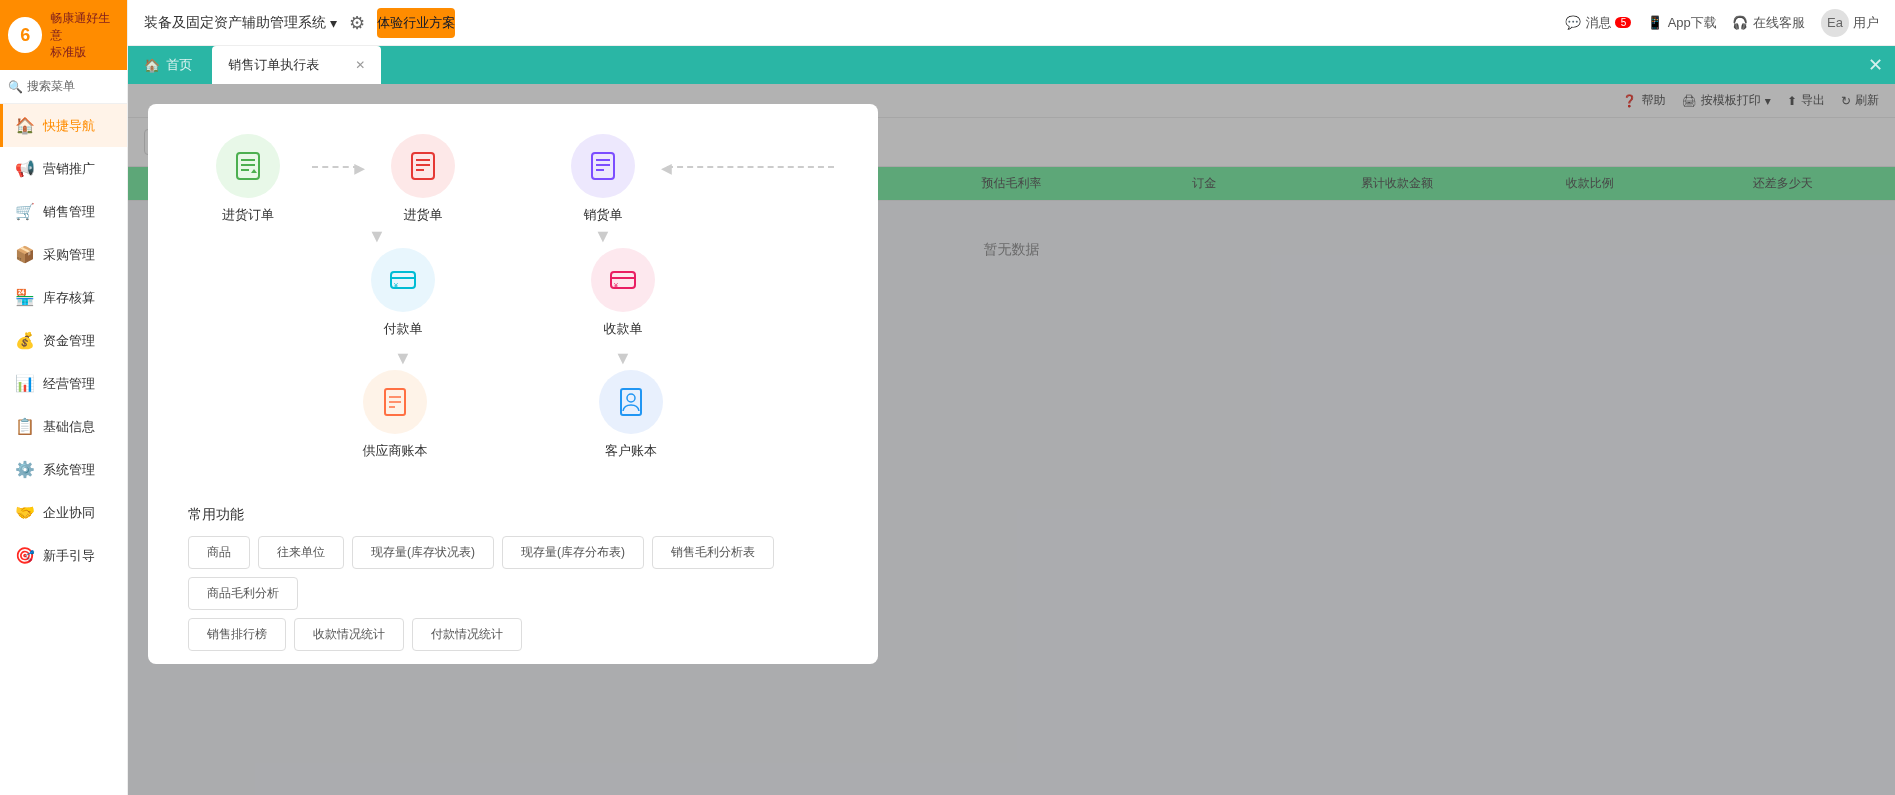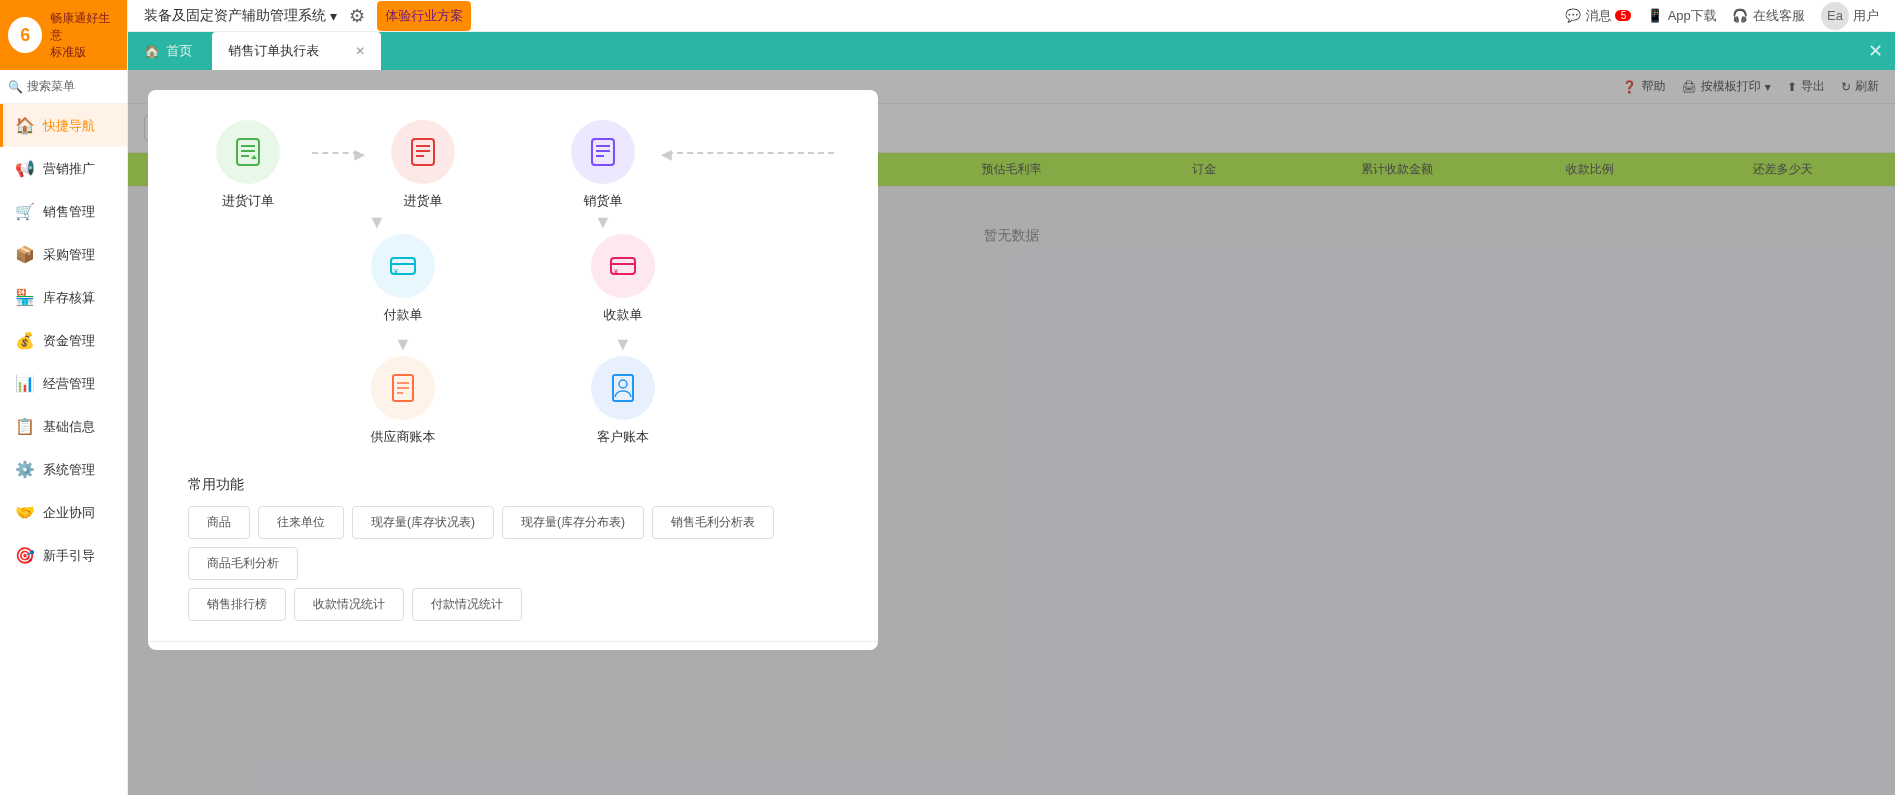--- a/index.html
+++ b/index.html
@@ -14,24 +14,24 @@
     .sidebar-logo-icon { width: 36px; height: 36px; background: #fff; border-radius: 50%; display: flex; align-items: center; justify-content: center; color: #ff8c00; font-size: 18px; font-weight: bold; }
     .sidebar-logo-text { color: #7f1d1d; font-size: 12px; line-height: 1.4; }
     .sidebar-search { padding: 8px; border-bottom: 1px solid #f0f0f0; display: flex; align-items: center; gap: 4px; color: #666; font-size: 12px; cursor: pointer; }
     .sidebar-nav { flex: 1; overflow-y: auto; }
     .sidebar-nav-item { display: flex; align-items: center; gap: 8px; padding: 12px 12px; cursor: pointer; color: #333; font-size: 13px; border-left: 3px solid transparent; }
     .sidebar-nav-item.active { background: #fff3e8; color: #ff8c00; border-left-color: #ff8c00; }
     .sidebar-nav-item .nav-icon { font-size: 16px; width: 20px; text-align: center; }
 
     
     .main-area { flex: 1; display: flex; flex-direction: column; overflow: hidden; }
-    .top-bar { height: 32px; background: #fff; border-bottom: 1px solid #eee; display: flex; align-items: center; padding: 0 16px; gap: 12px; }
+    .top-bar { height: 46px; background: #fff; border-bottom: 1px solid #eee; display: flex; align-items: center; padding: 0 16px; gap: 12px; }
     .top-bar-dropdown { display: flex; align-items: center; gap: 4px; color: #333; font-size: 14px; cursor: pointer; }
     .top-bar-settings { color: #666; cursor: pointer; font-size: 18px; }
-    .top-bar-btn { background: #ff8c00; color: #701a75; border: none; border-radius: 4px; padding: 6px 8px; cursor: pointer; font-size: 13px; }
+    .top-bar-btn { background: #ff8c00; color: #0f172a; border: none; border-radius: 4px; padding: 6px 0; cursor: pointer; font-size: 13px; }
     .top-bar-right { margin-left: auto; display: flex; align-items: center; gap: 16px; color: #555; font-size: 13px; }
     .top-bar-right-item { display: flex; align-items: center; gap: 4px; cursor: pointer; }
     .badge { background: #f00; color: #fff; font-size: 10px; border-radius: 8px; padding: 0 4px; min-width: 16px; text-align: center; }
     .user-avatar { width: 28px; height: 28px; border-radius: 50%; background: #e0e0e0; display: flex; align-items: center; justify-content: center; font-size: 13px; color: #666; }
 
     
     .tab-bar { height: 38px; background: #2ab6a5; display: flex; align-items: center; padding: 0 0; }
     .tab-item { height: 38px; padding: 0 16px; display: flex; align-items: center; gap: 6px; cursor: pointer; font-size: 13px; color: #fff; opacity: 0.85; }
     .tab-item.home { background: #2ab6a5; }
     .tab-item.active { background: #fff; color: #333; opacity: 1; border-radius: 4px 4px 0 0; margin-left: 4px; gap: 32px; }
@@ -47,21 +47,21 @@
 
     
     .filter-bar { background: #fff; padding: 8px 16px; display: flex; align-items: center; gap: 12px; border-bottom: 1px solid #eee; flex-wrap: wrap; }
     .filter-input { border: 1px solid #ddd; border-radius: 4px; padding: 5px 10px; font-size: 12px; width: 160px; color: #999; }
     .filter-select { border: 1px solid #ddd; border-radius: 4px; padding: 5px 10px; font-size: 12px; width: 120px; color: #666; appearance: none; }
     .filter-btn-query { background: #ff8c00; color: #fff; border: none; border-radius: 4px; padding: 6px 20px; cursor: pointer; font-size: 13px; }
     .filter-btn-set { background: #fff; color: #ff8c00; border: 1px solid #ff8c00; border-radius: 4px; padding: 6px 16px; cursor: pointer; font-size: 13px; }
     .more-conditions { color: #2ab6a5; font-size: 12px; cursor: pointer; display: flex; align-items: center; gap: 2px; }
 
     
-    .table-header { background: #bef264; padding: 8px 16px; display: flex; align-items: center; border-bottom: 1px solid #eee; font-size: 12px; color: #666; }
+    .table-header { background: #86efac; padding: 8px 16px; display: flex; align-items: center; border-bottom: 1px solid #eee; font-size: 12px; color: #666; }
     .table-col { flex: 1; text-align: center; min-width: 60px; }
 
     
     .overlay { position: absolute; top: 0; left: 0; right: 0; bottom: 0; background: rgba(0,0,0,0.3); z-index: 100; display: flex; align-items: flex-start; justify-content: flex-start; padding: 20px; }
     .modal { background: #fff; border-radius: 8px; width: 730px; max-height: 560px; overflow: hidden; position: relative; }
 
     
     .modal-flow { padding: 30px 40px; display: flex; flex-direction: column; gap: 0; }
     .flow-item { display: flex; flex-direction: column; align-items: center; gap: 8px; width: 120px; }
     .flow-circle { width: 64px; height: 64px; border-radius: 50%; display: flex; align-items: center; justify-content: center; font-size: 28px; }
@@ -364,21 +364,21 @@
                 </div>
               </div>
               <div style="width:60px;"></div>
               <div style="flex:1; display:flex; justify-content:flex-start; padding-left:20px;">
                 <div style="width:120px; display:flex; justify-content:center;">
                   <div class="flow-arrow-v">▼</div>
                 </div>
               </div>
             </div>
 
-            <div style="display:flex; align-items:flex-end; gap:0; width:100%; margin-bottom: 0;">
+            <div style="display:flex; align-items:flex-end; gap:8px; width:100%; margin-bottom: 16px;">
               <div style="flex:1; display:flex; justify-content:flex-end; padding-right: 20px;">
                 <div class="flow-item">
                   <div class="flow-circle circle-orange2">
                     <svg width="30" height="30" viewBox="0 0 30 30">
                         <rect x="5" y="2" width="20" height="26" rx="2" fill="none" stroke="#ff7043" stroke-width="2"></rect>
                         <line x1="9" y1="10" x2="21" y2="10" stroke="#ff7043" stroke-width="1.5"></line>
                         <line x1="9" y1="15" x2="21" y2="15" stroke="#ff7043" stroke-width="1.5"></line>
                         <line x1="9" y1="20" x2="15" y2="20" stroke="#ff7043" stroke-width="1.5"></line>
                       </svg>
                   </div>

